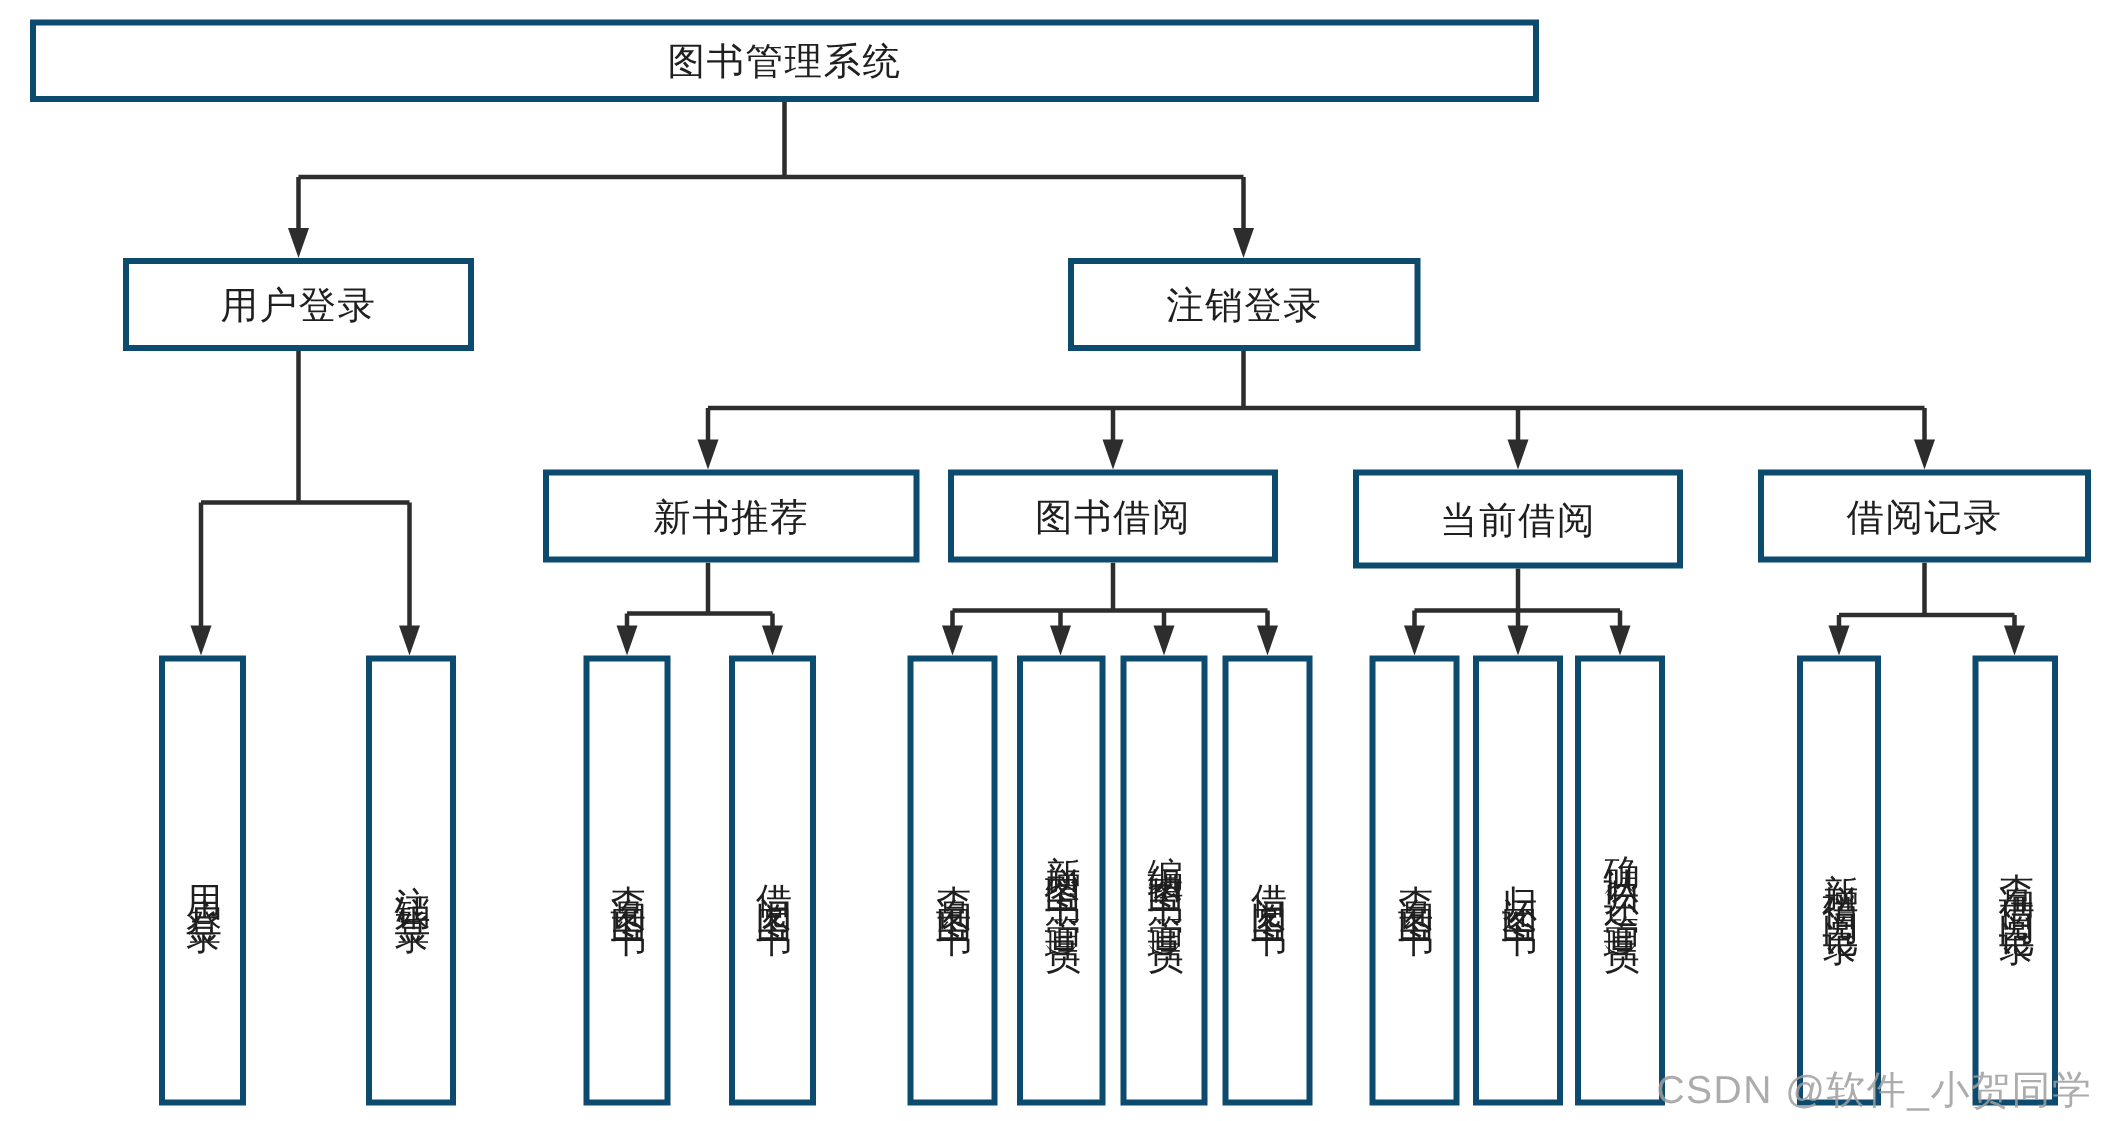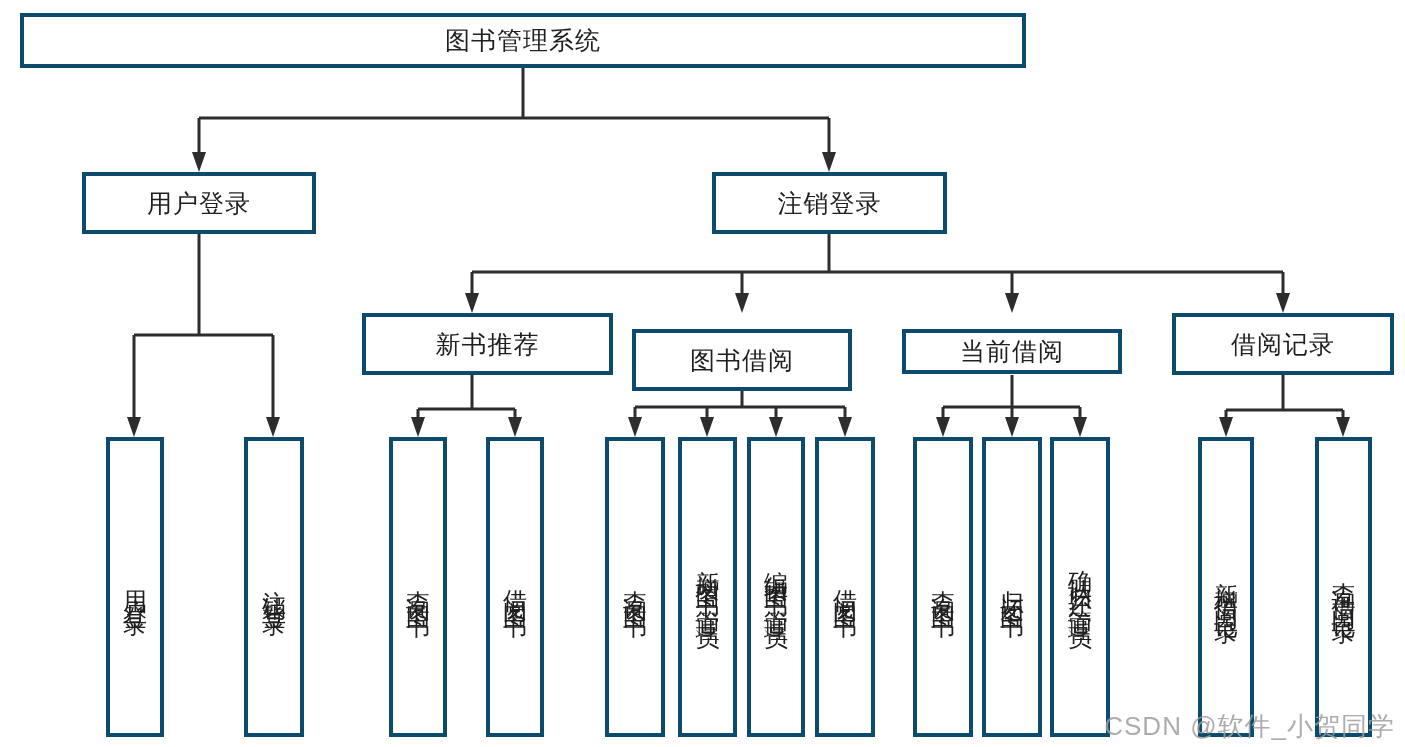--- a/index.html
+++ b/index.html
@@ -103,22 +103,22 @@
     <polygon points="1219,417 1233,417 1226,437"></polygon>
     <polygon points="1336,417 1350,417 1343,437"></polygon>
   </svg>
 
   <div class="node hbox" style="left:20px; top:13px; width:1006px; height:55px;">图书管理系统</div>
 
   <div class="node hbox" style="left:82px; top:172px; width:234px; height:62px;">用户登录</div>
   <div class="node hbox" style="left:712px; top:172px; width:235px; height:62px;">注销登录</div>
 
   <div class="node hbox" style="left:362px; top:313px; width:251px; height:62px;">新书推荐</div>
-  <div class="node hbox" style="left:632px; top:329px; width:220px; height:62px;">图书借阅</div>
-  <div class="node hbox" style="left:902px; top:329px; width:220px; height:45px;">当前借阅</div>
+  <div class="node hbox" style="left:632px; top:313px; width:220px; height:62px;">图书借阅</div>
+  <div class="node hbox" style="left:902px; top:313px; width:220px; height:66px;">当前借阅</div>
   <div class="node hbox" style="left:1172px; top:313px; width:222px; height:62px;">借阅记录</div>
 
   <div class="node vbox" style="left:106px;">用户登录</div>
   <div class="node vbox" style="left:244px; width:60px;">注销登录</div>
 
   <div class="node vbox" style="left:389px;">查询图书</div>
   <div class="node vbox" style="left:486px;">借阅图书</div>
 
   <div class="node vbox" style="left:605px; width:60px;">查询图书</div>
   <div class="node vbox" style="left:678px; width:59px;">新增图书（管理员）</div>

